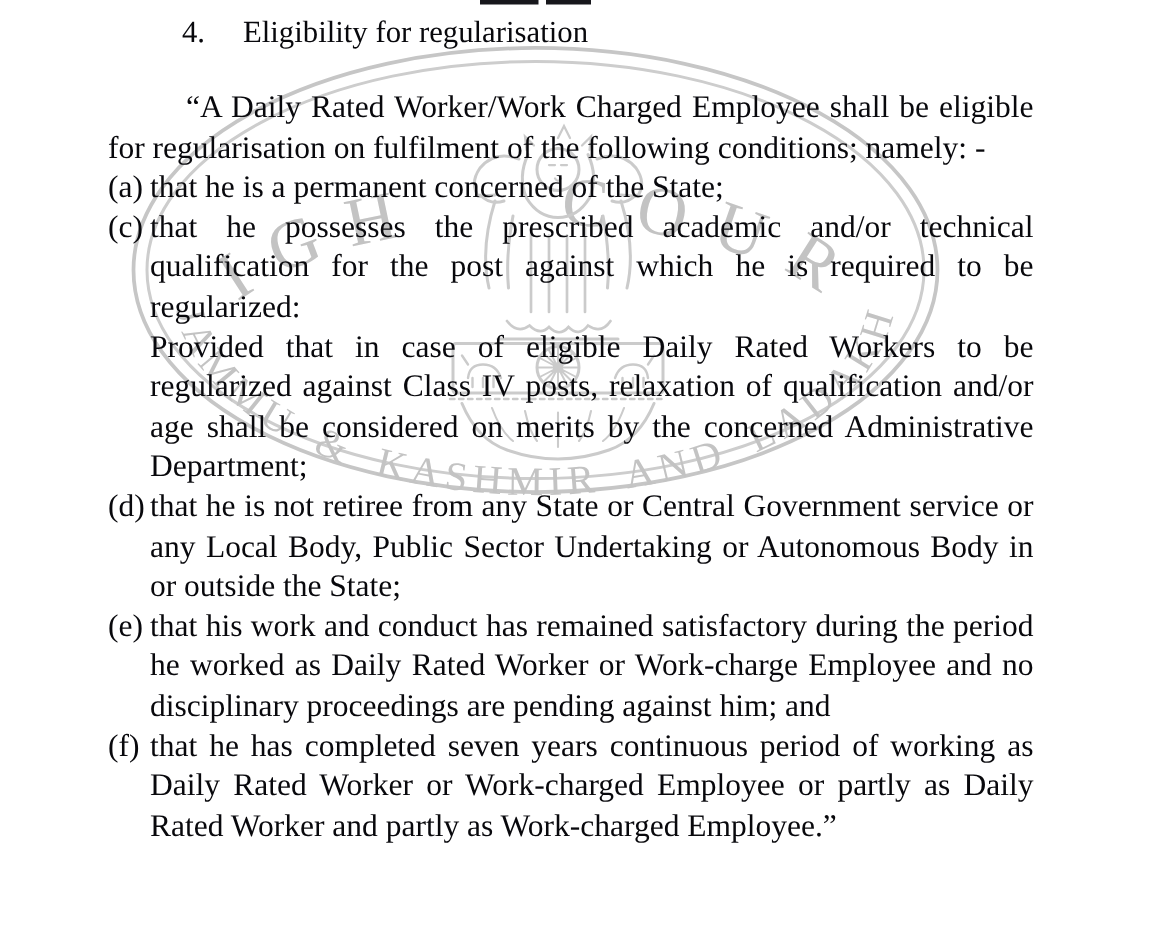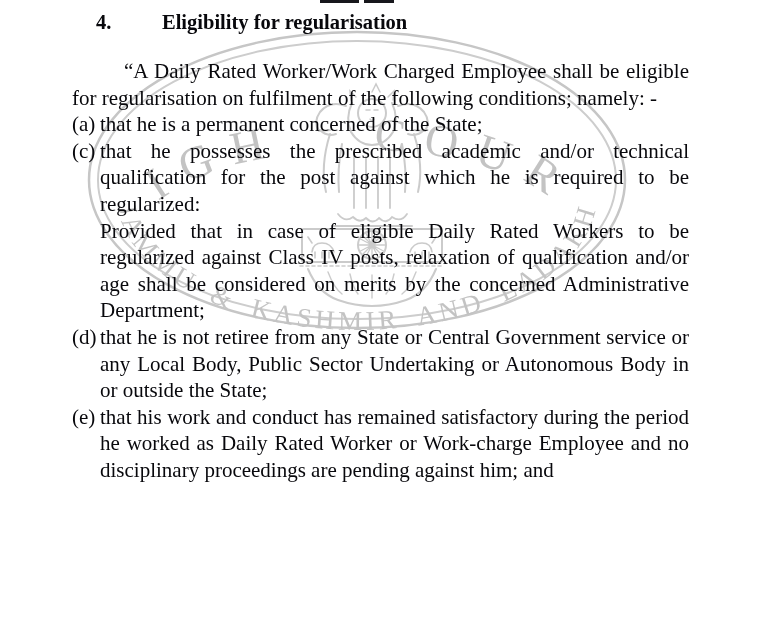--- a/index.html
+++ b/index.html
@@ -15,22 +15,23 @@
     position:absolute;left:0;top:0;width:766px;height:628px;
     pointer-events:none;
   }
   .cut-bar{
     position:absolute;top:0;height:3px;background:#17171c;
   }
   .cut-bar.b1{left:320px;width:39px;}
   .cut-bar.b2{left:364px;width:30px;}
   .heading{
     position:absolute;left:96px;top:9px;
-    font-weight:bold;font-size:20.5px;line-height:27px;
+    font-weight:normal;font-size:20.5px;line-height:27px;
     white-space:nowrap;
+    text-align:center;
   }
   .heading .hnum{display:inline-block;width:66px;}
   .body-text{
     position:absolute;left:72px;top:58px;width:617px;
     font-size:21px;line-height:26.6px;
     text-align:justify;
   }
   .intro{margin:0;text-indent:52px;}
   .item{margin:0;padding-left:28px;text-indent:-28px;}
   .item .label{display:inline-block;width:28px;text-indent:0;}
@@ -124,16 +125,19 @@
     </div>
 
     <div class="item">
       <span class="label">(d)</span><span class="text">that he is not retiree from any State or Central Government service or any Local Body, Public Sector Undertaking or Autonomous Body in or outside the State;</span>
     </div>
 
     <div class="item">
       <span class="label">(e)</span><span class="text">that his work and conduct has remained satisfactory during the period he worked as Daily Rated Worker or Work-charge Employee and no disciplinary proceedings are pending against him; and</span>
     </div>
 
+    <div class="item">
+      <span class="label">(f)</span><span class="text">that he has completed seven years continuous period of working as Daily Rated Worker or Work-charged Employee or partly as Daily Rated Worker and partly as Work-charged Employee.”</span>
+    </div>
   </div>
   </div>
 
 </div>
 
 </body></html>

